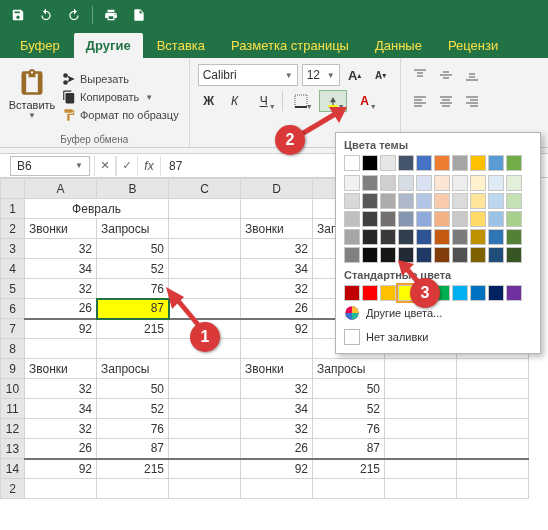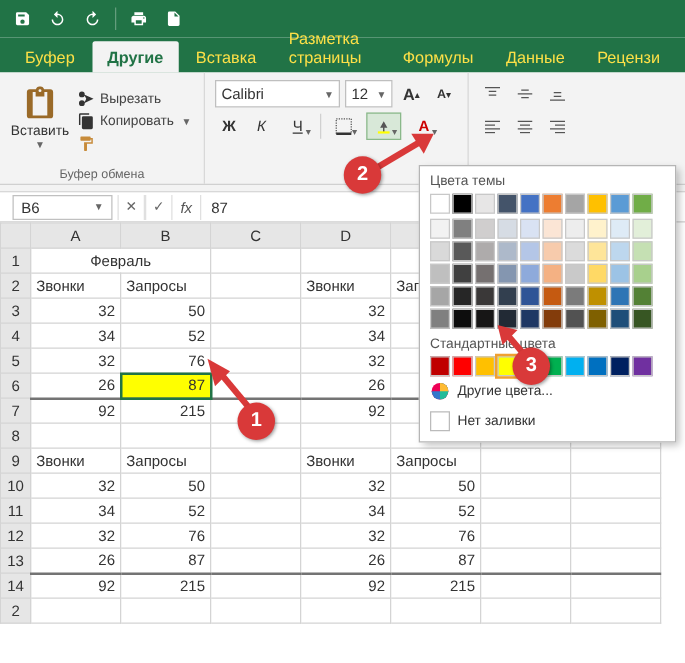--- a/index.html
+++ b/index.html
@@ -56,21 +56,21 @@
 .rowhdr { background: #e6e6e6; text-align: center; width: 24px; font-size: 12px; color: #333; }
 td.cell { height: 20px; padding: 0 4px; font-size: 12px; }
 td.num { text-align: right; }
 td.txt { text-align: left; }
 .thickbot td.cell { border-bottom: 2px solid #737373; }
 .hl { background: #ffff00; }
 .sel-cell { outline: 2px solid #217346; outline-offset: -1px; }
 
 
 .picker { position: absolute; left: 335px; top: 132px; width: 206px; background: #fff; border: 1px solid #b5b5b5; box-shadow: 3px 3px 6px rgba(0,0,0,.25); z-index: 50; padding-bottom: 4px;}
-.picker h4 { font-size: 11px; font-weight: 400; color: #555; padding: 6px 8px 4px; border-radius: 10px; }
+.picker h4 { font-size: 11px; font-weight: 700; color: #555; padding: 6px 8px 4px; border-radius: 10px; }
 .swatch-grid { display: grid; grid-template-columns: repeat(10, 16px); gap: 2px; padding: 0 8px; }
 .sw { width: 16px; height: 16px; border: 1px solid #c8c8c8; cursor:pointer;}
 .sw.active { outline: 2px solid #f0a030; outline-offset: 0; }
 .picker-row { display: flex; align-items: center; gap: 6px; padding: 4px 8px; font-size: 11px; color: #333; cursor:pointer;}
 .picker-row svg { width: 16px; height: 16px; }
 .nofill-sw { width:16px; height:16px; border:1px solid #bbb; background:#fff; position:relative;}
 
 
 .callout { position:absolute; width:30px; height:30px; border-radius:50%; background:#d93939; color:#fff; display:flex; align-items:center; justify-content:center; font-size:16px; font-weight:600; z-index:100; box-shadow: 1px 1px 3px rgba(0,0,0,.4);}
 .arrow { position:absolute; z-index:99; }
@@ -107,21 +107,20 @@
         <path d="M14 2H6a2 2 0 00-2 2v16a2 2 0 002 2h12a2 2 0 002-2V8l-6-6zm-1 7V3.5L18.5 9H13z"></path>
       </svg>
     </div>
 </div>
 
 <div class="tabs">
   <div class="tab">Буфер</div>
   <div class="tab active">Другие</div>
   <div class="tab">Вставка</div>
   <div class="tab">Разметка страницы</div>
-  <div class="tab">Формулы</div>
   <div class="tab">Данные</div>
   <div class="tab">Рецензи</div>
 </div>
 
 <div class="ribbon">
   <div class="group">
     <div class="group-body">
       <div class="paste-big">
         <svg viewBox="0 0 24 24" fill="#9a6a28">
             <path d="M19 2h-4.18C14.4.84 13.3 0 12 0S9.6.84 9.18 2H5a2 2 0 00-2 2v16a2 2 0 002 2h14a2 2 0 002-2V4a2 2 0 00-2-2zm-7 0a1 1 0 110 2 1 1 0 010-2zm5 18H7V4h2v3h6V4h2v16z"></path>
@@ -140,20 +139,21 @@
             <svg viewBox="0 0 24 24" fill="#333">
               <path d="M16 1H4a2 2 0 00-2 2v14h2V3h12V1zm3 4H8a2 2 0 00-2 2v14a2 2 0 002 2h11a2 2 0 002-2V7a2 2 0 00-2-2z"></path>
             </svg>
             <span>Копировать</span>
             <span style="font-size:8px;color:#666;margin-left:2px">▼</span>
           </div>
         <div class="clip-row">
             <svg viewBox="0 0 24 24" fill="#c78b3a">
               <path d="M18 4V3a1 1 0 00-1-1H5a1 1 0 00-1 1v4a1 1 0 001 1h12a1 1 0 001-1V6h1v4H9v11a1 1 0 001 1h2a1 1 0 001-1v-9h8V4h-3z"></path>
             </svg>
+            <span>Формат по образцу</span>
           </div>
       </div>
     </div>
     <div class="group-label">Буфер обмена</div>
   </div>
 
   <div class="group">
     <div class="group-body">
       <div class="font-col">
         <div class="font-row">

